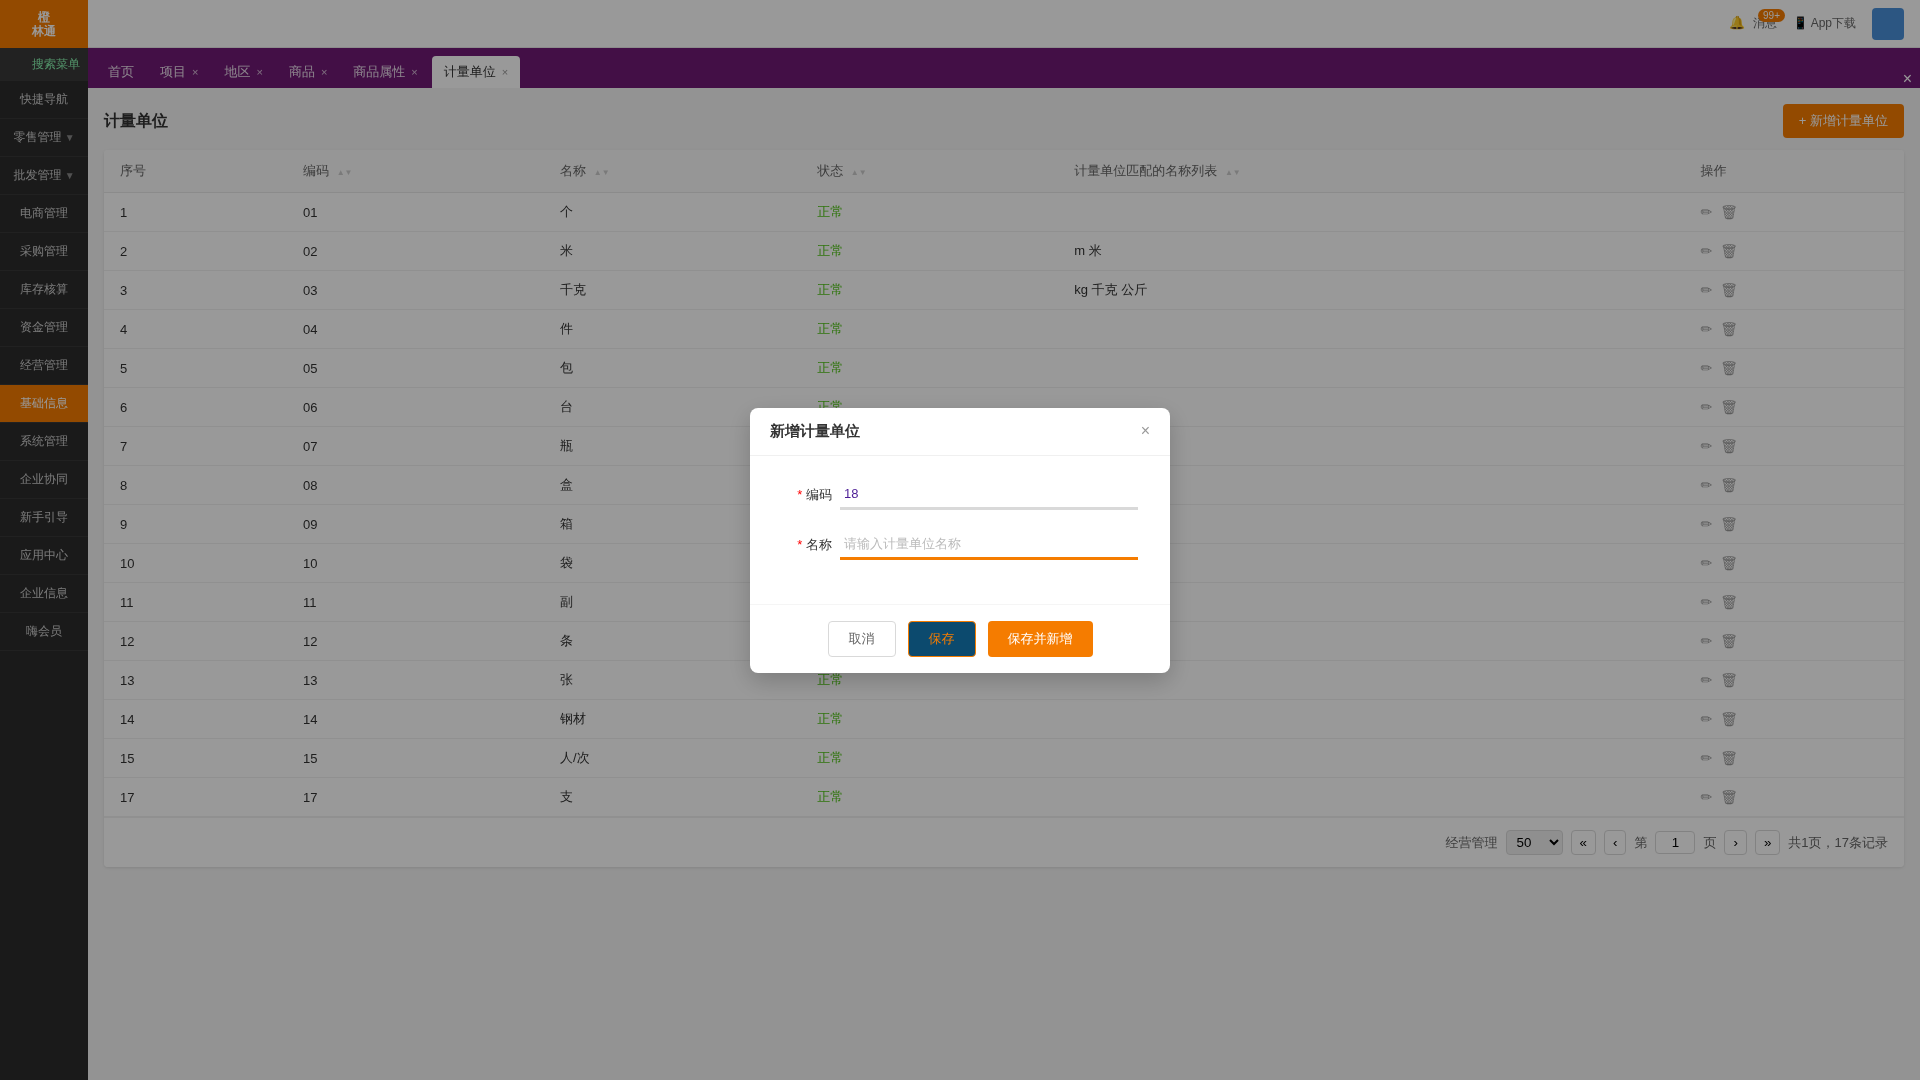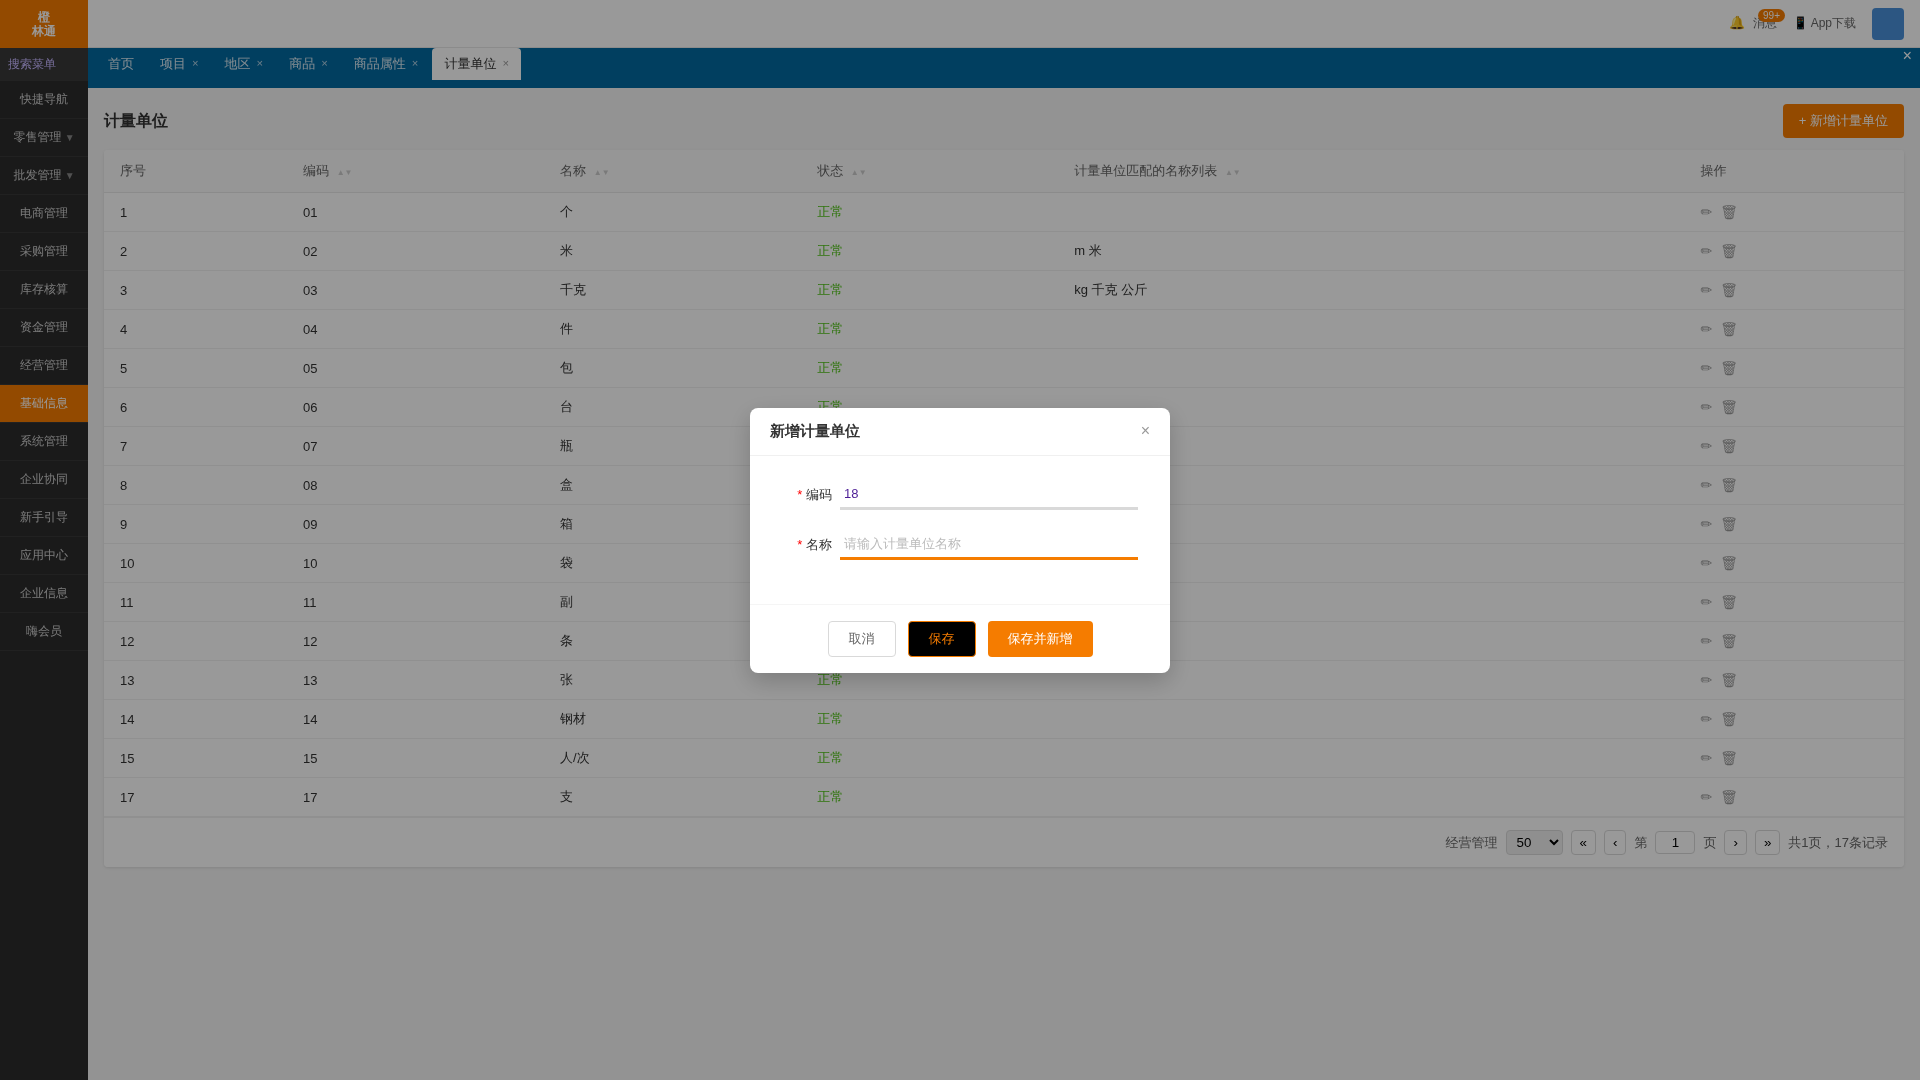--- a/index.html
+++ b/index.html
@@ -20,23 +20,23 @@
       display: flex;
       align-items: center;
       justify-content: center;
       color: white;
       font-size: 16px;
       font-weight: bold;
     }
     .sidebar-search {
       padding: 8px;
       background: #3a3a3a;
-      color: #c4b5fd;
+      color: #86efac;
       font-size: 12px;
-      text-align: left;
+      text-align: right;
       cursor: pointer;
     }
     .sidebar-nav-item {
       padding: 10px 8px;
       color: #ccc;
       font-size: 12px;
       text-align: center;
       cursor: pointer;
       border-bottom: 1px solid #383838;
     }
@@ -66,28 +66,27 @@
     .top-header-left { display: flex; align-items: center; gap: 8px; }
     .top-header-right { display: flex; align-items: center; gap: 16px; }
     .notification-badge { position: relative; cursor: pointer; }
     .badge { background: #f57c00; color: white; border-radius: 10px; padding: 1px 5px; font-size: 10px; position: absolute; top: -6px; right: -8px; }
     .app-download { color: #666; font-size: 12px; cursor: pointer; }
     .avatar { width: 32px; height: 32px; background: #4a90d9; border-radius: 4px; }
 
     
     .tab-bar {
       height: 40px;
-      background: #0369a1;
-      display: flex;
-      align-items: flex-start;
+      background: #701a75;
+      display: flex;
+      align-items: flex-end;
       padding: 0 8px;
       gap: 2px;
       flex-shrink: 0;
       position: relative;
-      font-family: Liberation Mono, monospace;
     }
     .tab-item {
       height: 32px;
       padding: 0 12px;
       display: flex;
       align-items: center;
       gap: 6px;
       border-radius: 4px 4px 0 0;
       cursor: pointer;
       font-size: 13px;
@@ -236,21 +235,21 @@
       border-radius: 4px;
       background: white;
       color: #666;
       cursor: pointer;
       font-size: 13px;
     }
     .btn-save {
       padding: 8px 20px;
       border: 1px solid #f57c00;
       border-radius: 4px;
-      background: #000000;
+      background: #0c4a6e;
       color: #f57c00;
       cursor: pointer;
       font-size: 13px;
     }
     .btn-save-new {
       padding: 8px 20px;
       border: none;
       border-radius: 4px;
       background: #f57c00;
       color: white;

